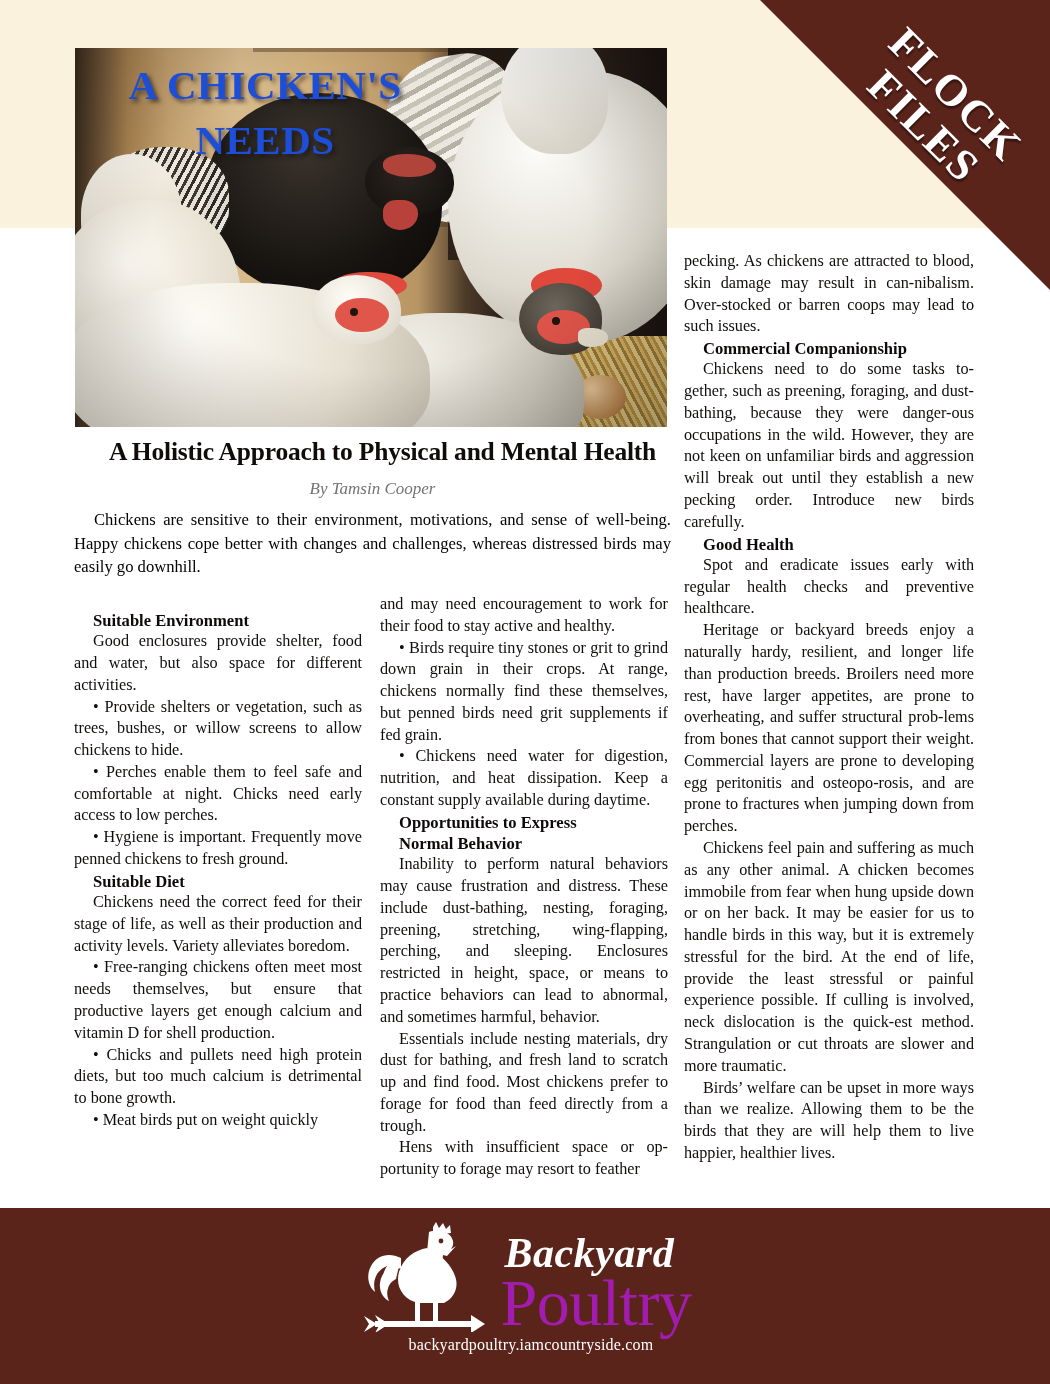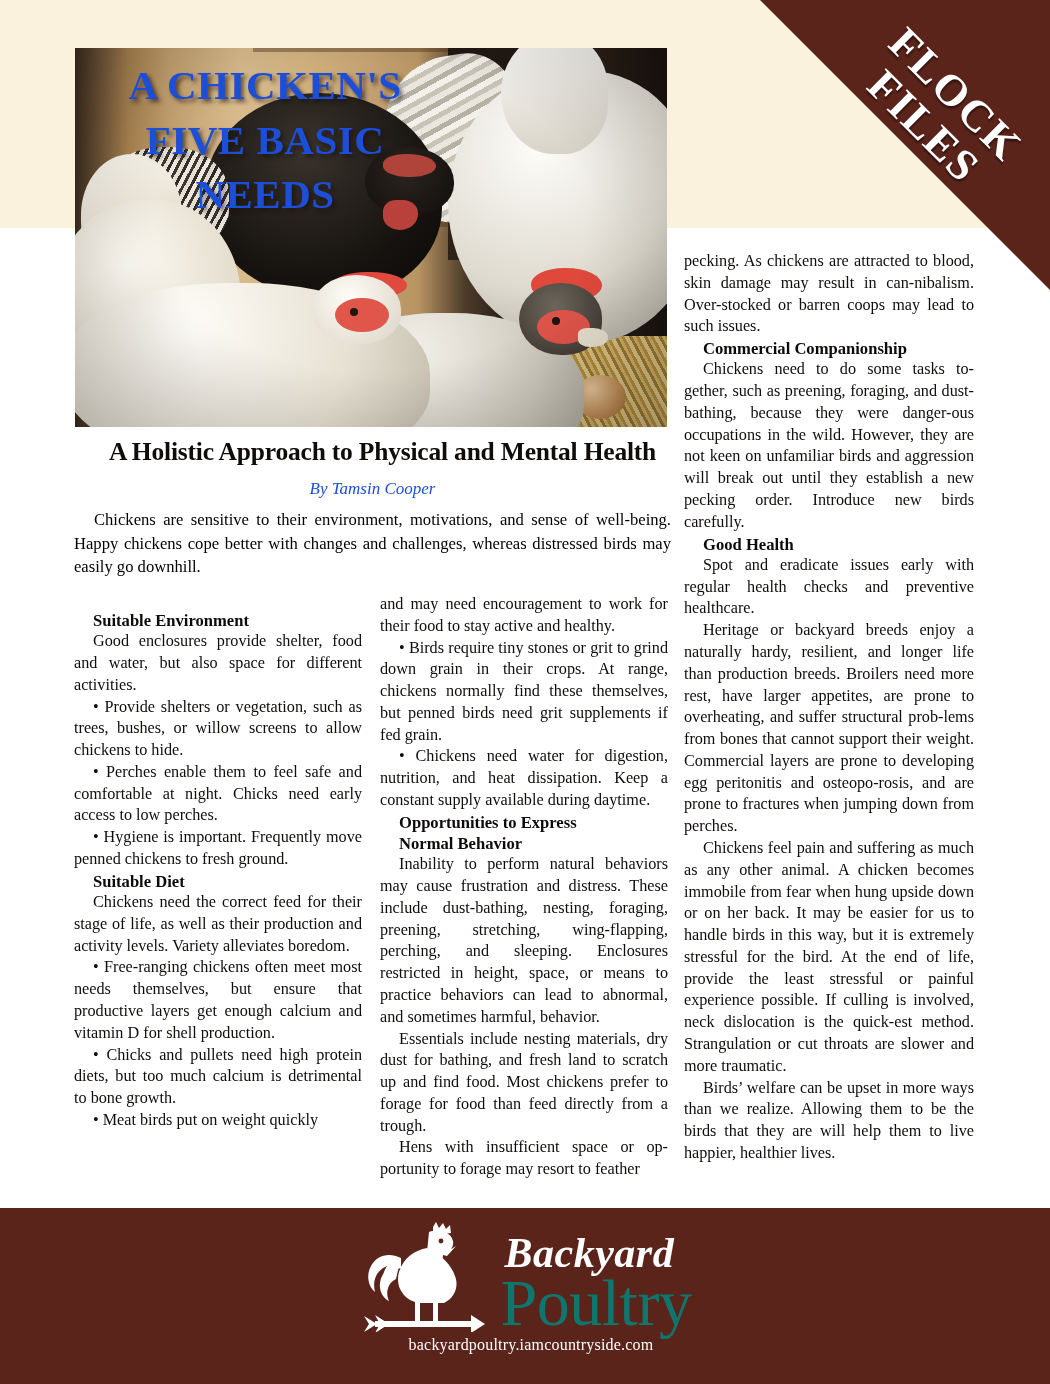--- a/index.html
+++ b/index.html
@@ -262,21 +262,21 @@
     letter-spacing: -0.2px;
   }
   .byline {
     position: absolute;
     left: 75px; top: 479px;
     width: 595px;
     text-align: center;
     font-family: "Liberation Serif", serif;
     font-style: italic;
     font-size: 17px;
-    color: #1d4ed8;
+    color: #737373;
     z-index: 6;
   }
 
   
   .lead {
     position: absolute;
     left: 74px; top: 508px;
     width: 597px;
     font-size: 16.6px;
     line-height: 1.42;
@@ -356,21 +356,21 @@
     font-style: italic;
     font-weight: bold;
     font-size: 42px;
     color: #ffffff;
     letter-spacing: 0.5px;
     margin-left: 4px;
   }
   .logo-poultry {
     font-family: "Liberation Serif", serif;
     font-size: 66px;
-    color: #0f766e;
+    color: #a21caf;
     letter-spacing: -0.5px;
     margin-top: 2px;
   }
   .footer-url {
     font-family: "Liberation Serif", serif;
     font-size: 16px;
     color: #ffffff;
     letter-spacing: 0.2px;
     margin-top: 4px;
     margin-left: 12px;
@@ -407,21 +407,20 @@
   <div class="ph-layer ph-grey-comb"></div>
   <div class="ph-layer ph-grey-head"></div>
   <div class="ph-layer ph-grey-face"></div>
   <div class="ph-layer ph-grey-beak"></div>
   <div class="ph-layer ph-grey-eye"></div>
   <div class="ph-layer ph-vignette"></div>
 </div>
 
 <div class="hero-title">
   <div class="ht-line">A CHICKEN'S</div>
-  <div class="ht-line">FIVE BASIC</div>
   <div class="ht-line">NEEDS</div>
 </div>
 
 <div class="corner-flag">
   <div class="tri"></div>
   <div class="flag-text">
     <div class="flag-line">FLOCK</div>
     <div class="flag-line">FILES</div>
   </div>
 </div>

